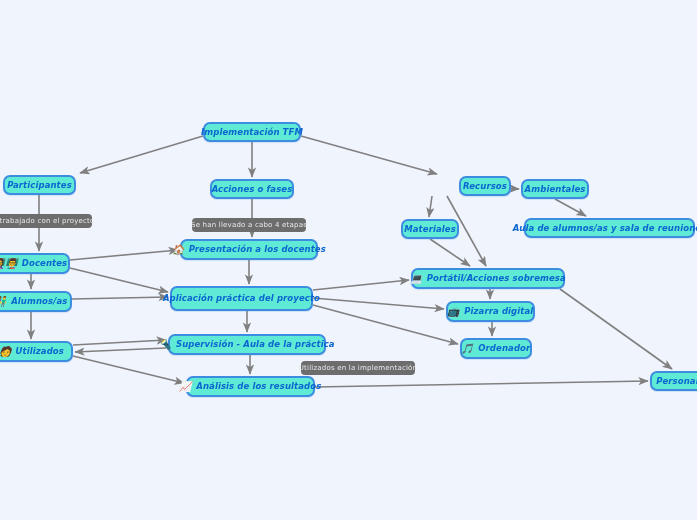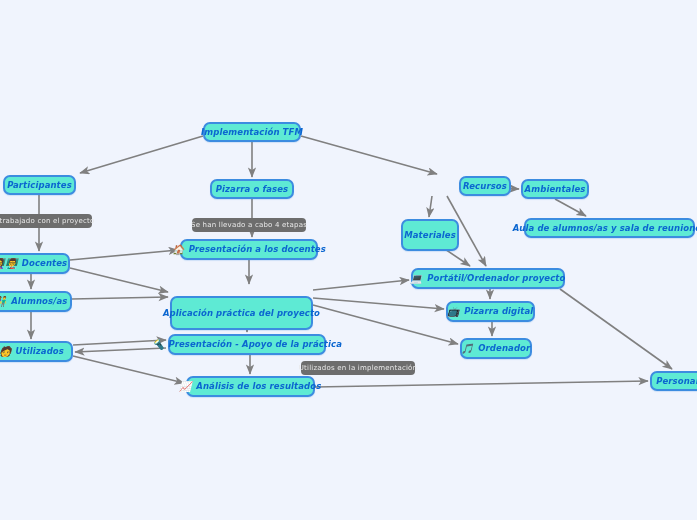--- a/index.html
+++ b/index.html
@@ -118,64 +118,64 @@
       </g>
   </svg>
   <div id="node-layer">
       <div class="node" style="left: 203px; top: 122px; width: 98px; height: 20px;">
         <span class="lbl">Implementación TFM</span>
       </div>
       <div class="node" style="left: 3px; top: 175px; width: 73px; height: 20px;">
         <span class="lbl">Participantes</span>
       </div>
       <div class="node" style="left: 210px; top: 179px; width: 84px; height: 20px;">
-        <span class="lbl">Pizarra o fases</span>
+        <span class="lbl">Acciones o fases</span>
       </div>
       <div class="node" style="left: 411px; top: 176px; width: 52px; height: 20px; margin-left: 48px;">
         <span class="lbl">Recursos</span>
       </div>
       <div class="node" style="left: 521px; top: 179px; width: 68px; height: 20px; text-align: center;">
         <span class="lbl">Ambientales</span>
       </div>
-      <div class="node" style="left: 401px; top: 219px; width: 58px; height: 32px;">
+      <div class="node" style="left: 401px; top: 219px; width: 58px; height: 20px;">
         <span class="lbl">Materiales</span>
       </div>
       <div class="node" style="left: 524px; top: 218px; width: 171px; height: 20px;">
         <span class="lbl">Aula de alumnos/as y sala de reuniones</span>
       </div>
       <div class="node" style="left: -10px; top: 253px; width: 80px; height: 21px;">
         <span class="ico">👩‍🏫👨‍🏫</span>
         <span class="lbl">Docentes</span>
       </div>
       <div class="node" style="left: 180px; top: 239px; width: 138px; height: 21px;">
         <span class="ico">🏠</span>
         <span class="lbl">Presentación a los docentes</span>
       </div>
       <div class="node" style="left: -10px; top: 291px; width: 82px; height: 21px;">
         <span class="ico">👫</span>
         <span class="lbl">Alumnos/as</span>
       </div>
-      <div class="node" style="left: 170px; top: 296px; width: 143px; height: 34px; justify-content: center;">
+      <div class="node" style="left: 170px; top: 286px; width: 143px; height: 25px; justify-content: center;">
         <span class="lbl">Aplicación práctica del proyecto</span>
       </div>
       <div class="node" style="left: 411px; top: 268px; width: 154px; height: 21px;">
         <span class="ico">💻</span>
-        <span class="lbl">Portátil/Ordenador proyecto</span>
+        <span class="lbl">Portátil/Acciones sobremesa</span>
       </div>
       <div class="node" style="left: 446px; top: 301px; width: 89px; height: 21px;">
         <span class="ico">📺</span>
         <span class="lbl">Pizarra digital</span>
       </div>
       <div class="node" style="left: -10px; top: 341px; width: 83px; height: 21px;">
         <span class="ico">🧑</span>
         <span class="lbl">Utilizados</span>
       </div>
       <div class="node" style="left: 168px; top: 334px; width: 158px; height: 21px;">
         <span class="ico">🔦</span>
-        <span class="lbl">Presentación - Apoyo de la práctica</span>
+        <span class="lbl">Supervisión - Aula de la práctica</span>
       </div>
       <div class="node" style="left: 460px; top: 338px; width: 72px; height: 21px;">
         <span class="ico">🎵</span>
         <span class="lbl">Ordenador</span>
       </div>
       <div class="node" style="left: 186px; top: 376px; width: 129px; height: 21px;">
         <span class="ico">📈</span>
         <span class="lbl">Análisis de los resultados</span>
       </div>
       <div class="node" style="left: 650px; top: 371px; width: 66px; height: 20px;">

